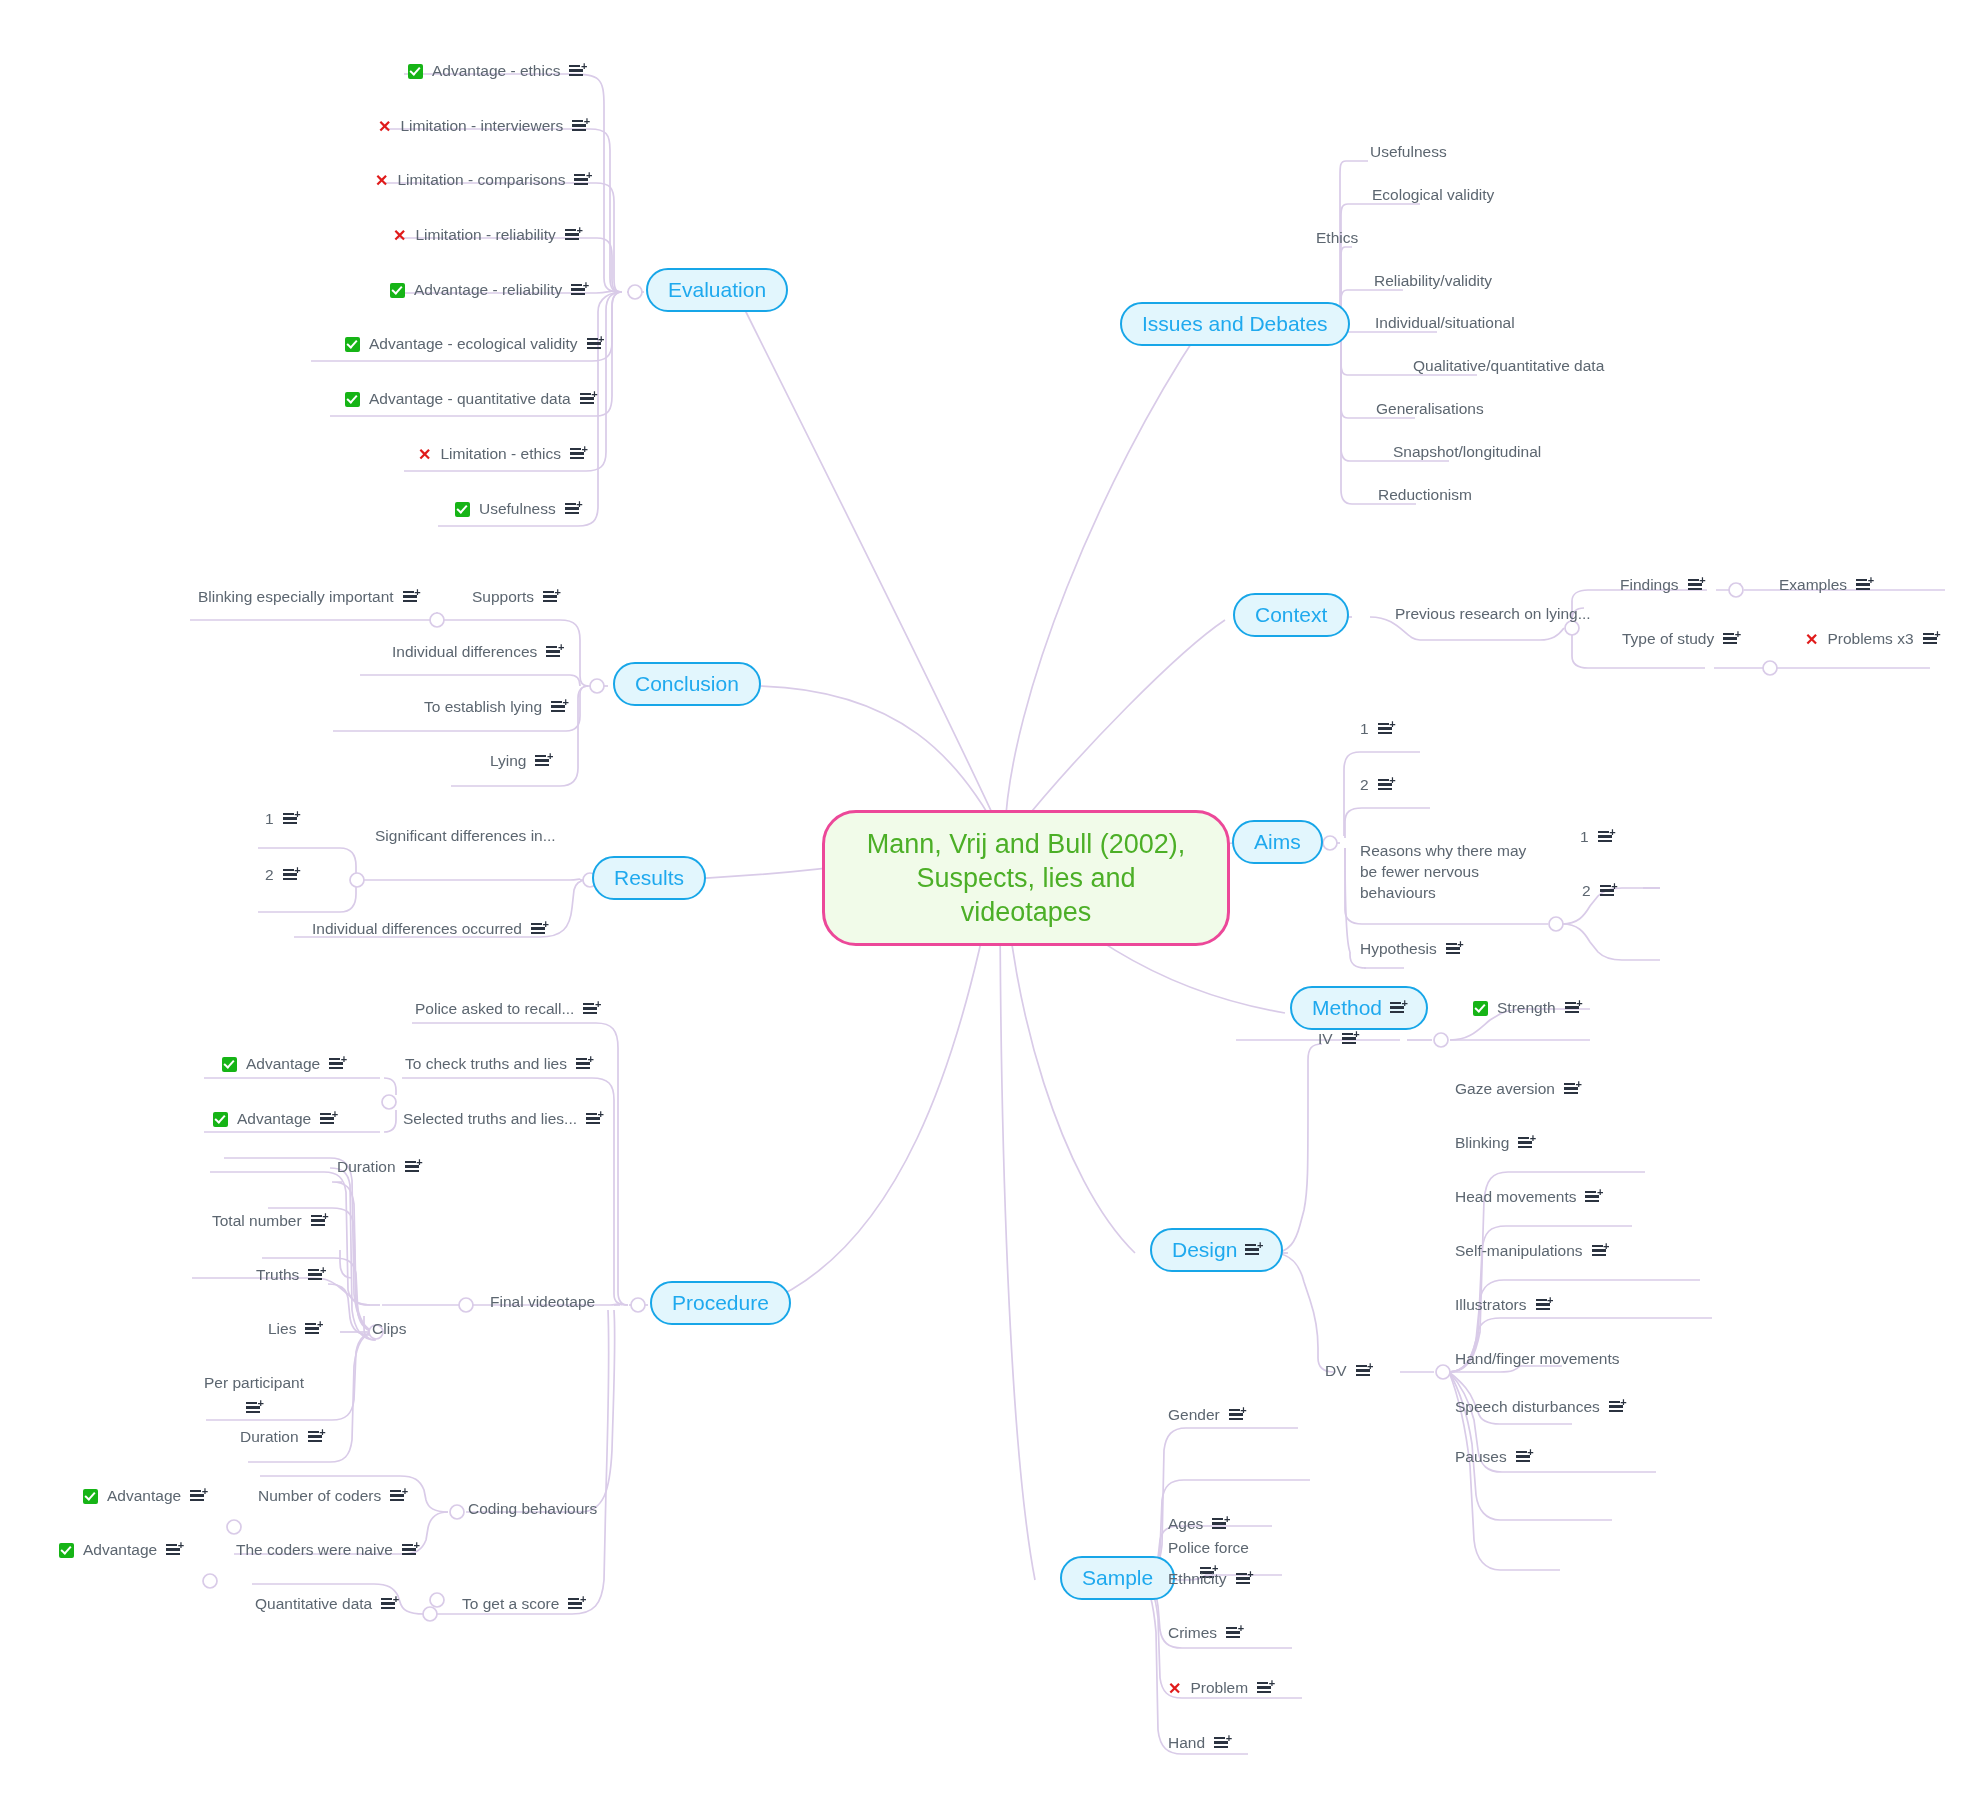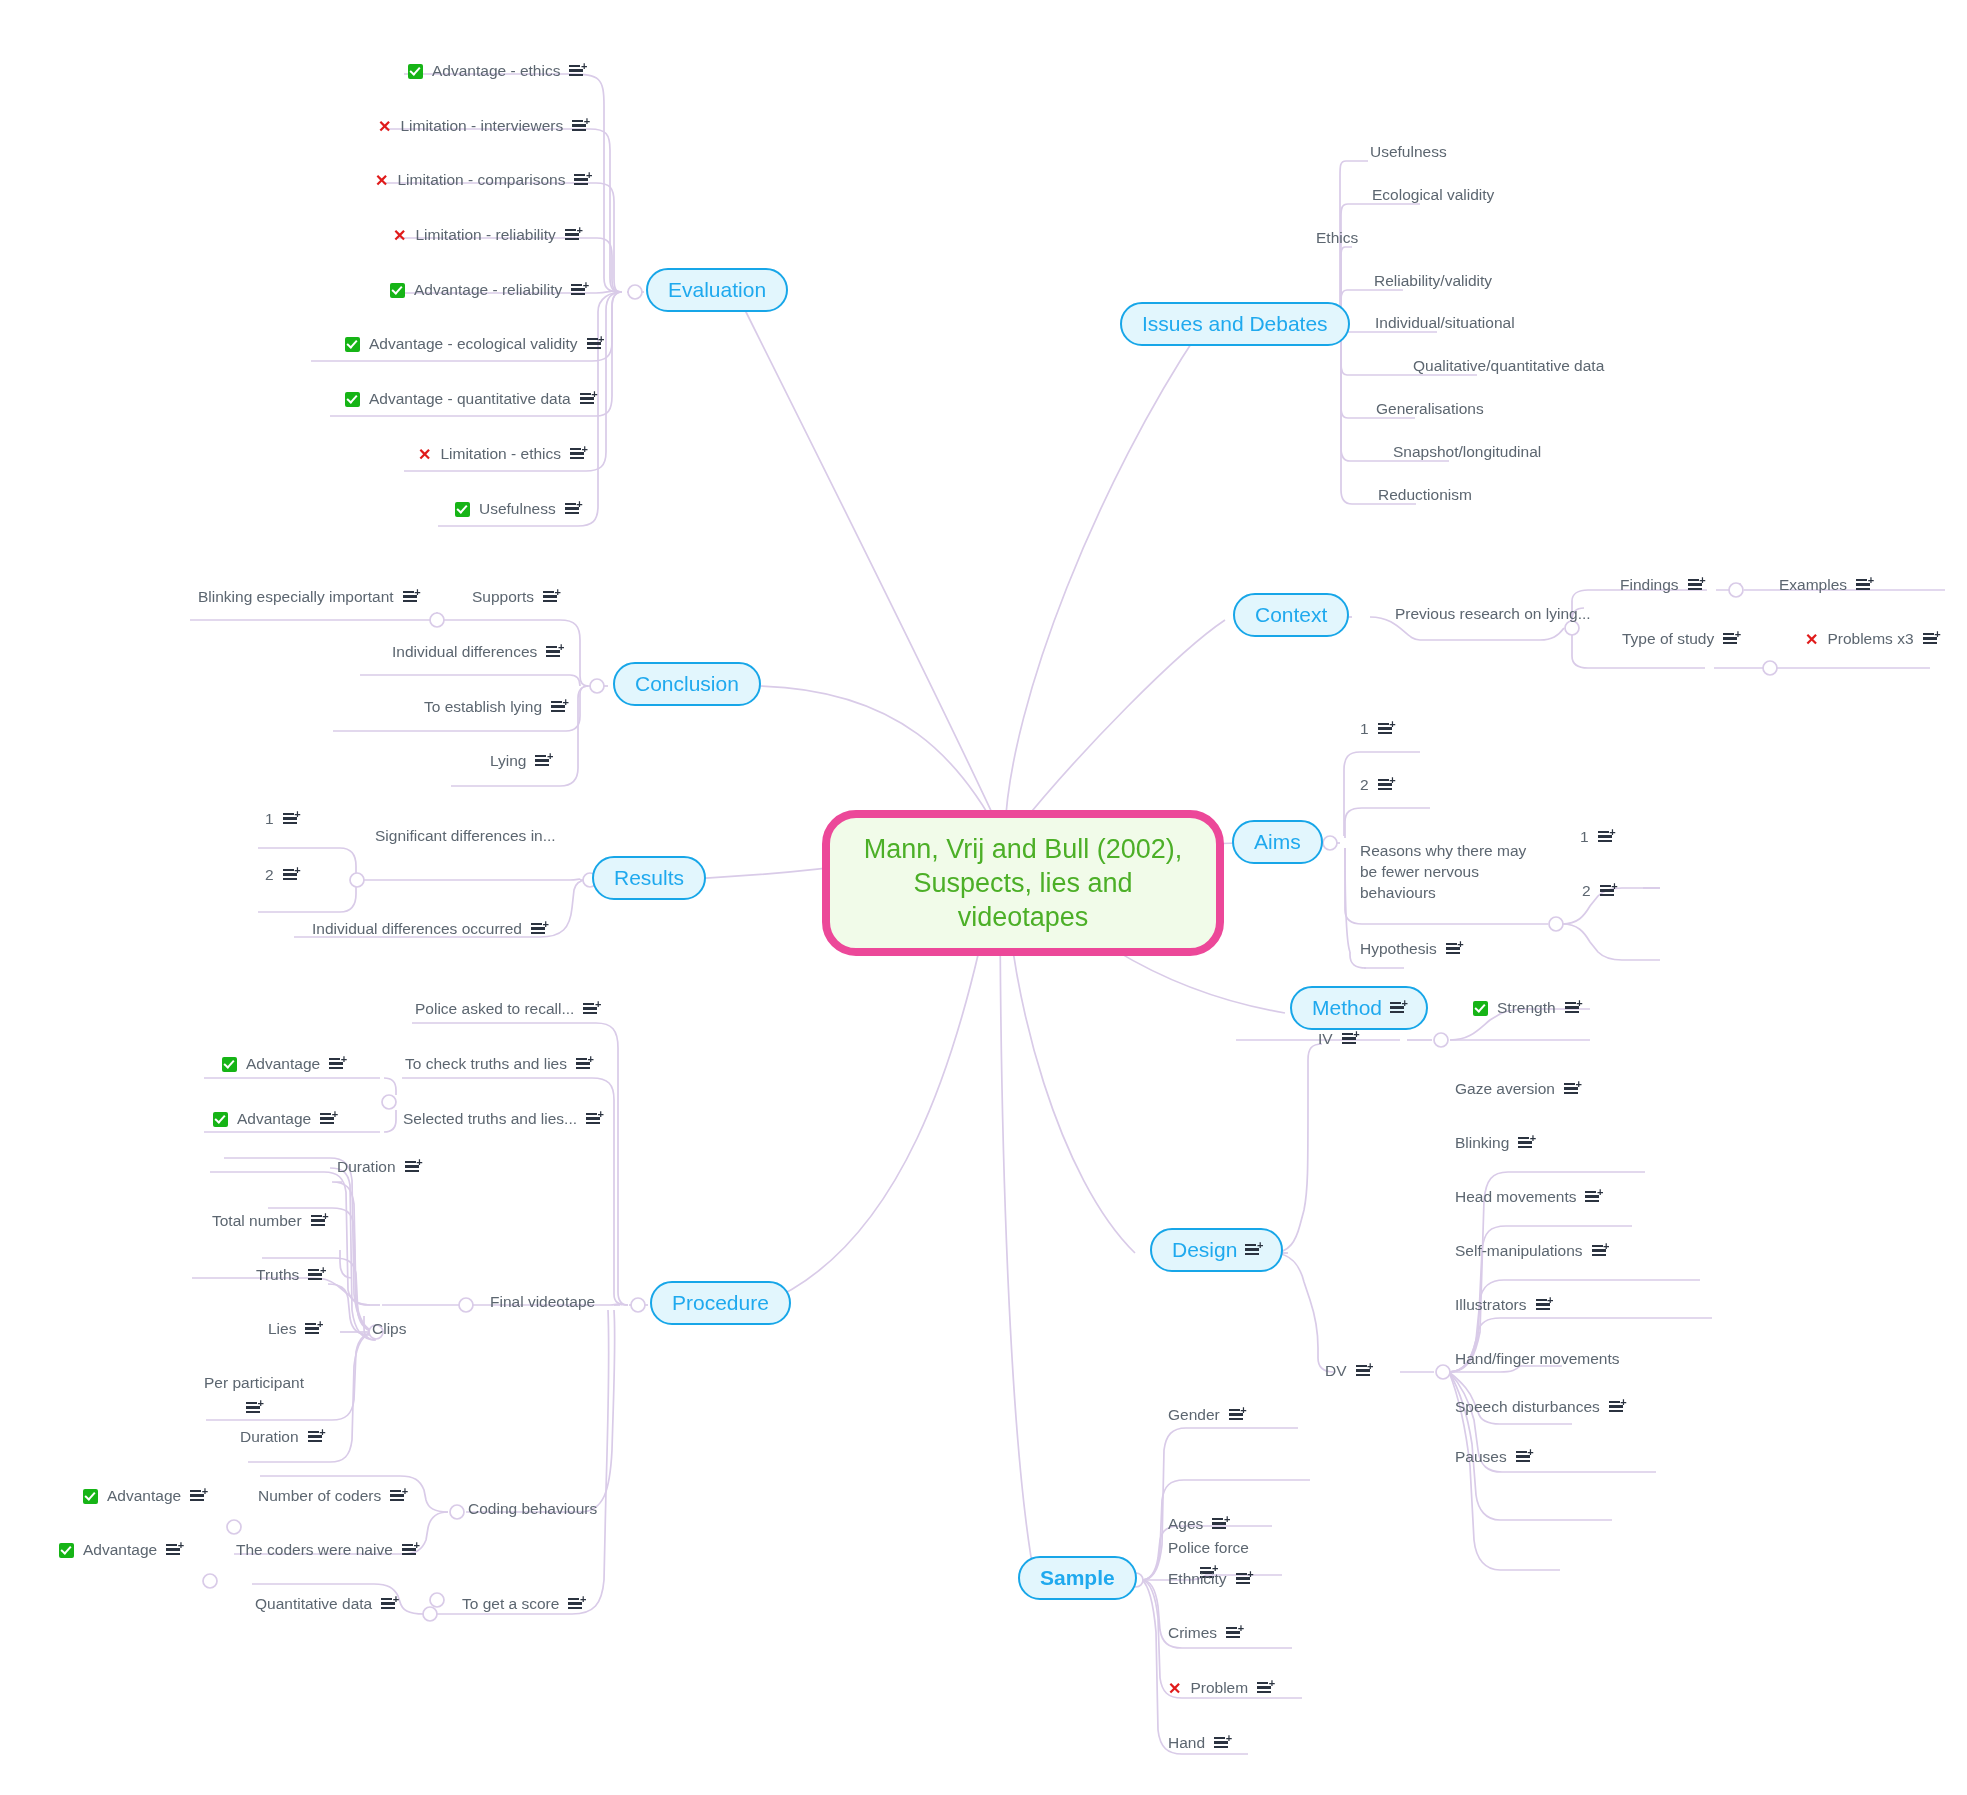--- a/index.html
+++ b/index.html
@@ -4,22 +4,22 @@
 <style>
   html,body{margin:0;padding:0;background:#ffffff;}
   body{font-family:"Liberation Sans", sans-serif;}
   #canvas{position:relative;width:1967px;height:1795px;background:#fff;overflow:hidden;}
   svg.links{position:absolute;left:0;top:0;width:1967px;height:1795px;pointer-events:none;}
 
   .node{position:absolute;white-space:nowrap;display:flex;align-items:center;gap:7px;}
 
   
   .root{
-    border:8px solid #ec4899;background:#f1fbe9;border-radius:34px;
-    color:#4caf27;font-size:27px;line-height:34px;padding:14px 28px;
+    border:3px solid #ec4899;background:#f1fbe9;border-radius:34px;
+    color:#4caf27;font-size:27px;line-height:34px;padding:14px 36px;
     text-align:center;white-space:normal;display:block;
   }
 
   
   .pill{
     border:2px solid #17a6e8;background:#e2f6fd;border-radius:26px;
     color:#1fa9ee;font-size:21px;padding:8px 20px;display:flex;align-items:center;gap:8px;
   }
 
   
@@ -645,21 +645,21 @@
   <div class="node leaf" style="left:1455px;top:1448px;">
     <span>Pauses</span>
     <span class="note-icon">
         <i class="l1"></i>
         <i class="l2"></i>
         <i class="l3"></i>
         <b>+</b>
       </span>
   </div>
 
-  <div class="node" style="left:1018px;top:1556px;font-weight:bold;">
+  <div class="node" style="left:1060px;top:1556px;">
     <div class="pill">
       <span>Sample</span>
     </div>
   </div>
   <div class="node leaf" style="left:1168px;top:1406px;">
     <span>Gender</span>
     <span class="note-icon">
         <i class="l1"></i>
         <i class="l2"></i>
         <i class="l3"></i>

